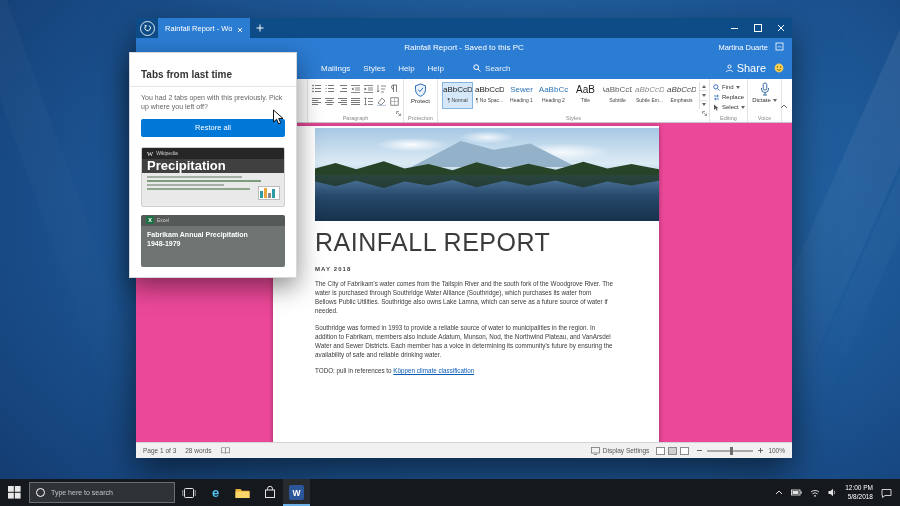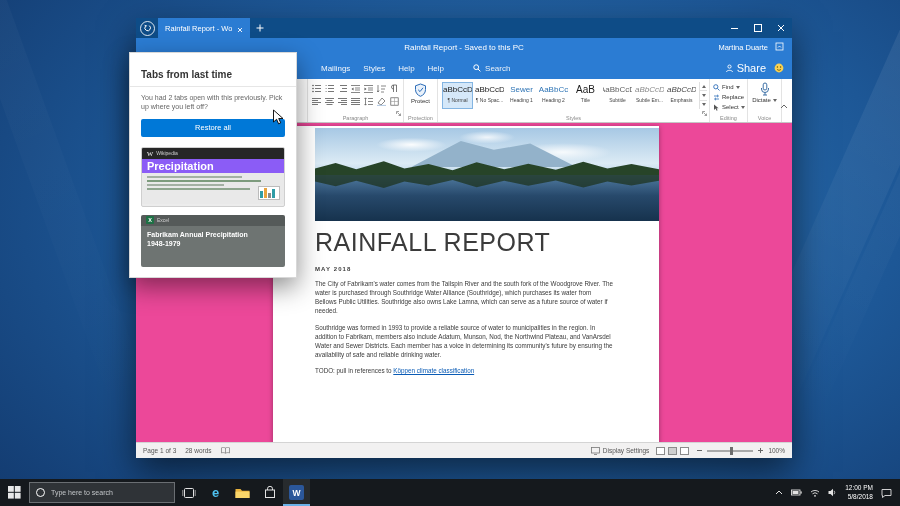--- a/index.html
+++ b/index.html
@@ -113,21 +113,21 @@
   .popup-divider{height:1px;background:#e6e6e6;}
   .popup-msg{font-size:7px;color:#666;line-height:1.35;padding:6px 11px 0;}
   .restore-btn{display:block;margin:7px 11px 0;width:calc(100% - 22px);height:18px;background:#0078d7;color:#fff;
      border:none;font-size:7.5px;font-family:inherit;border-radius:2px;cursor:default;}
   .cards{padding:10px 11px 0;}
   .card{border-radius:2px;overflow:hidden;position:relative;}
   .card-wiki{height:58px;background:#ececec;border:1px solid #cfcfcf;margin-bottom:8px;}
   .card-head{height:11px;background:#262626;display:flex;align-items:center;gap:3px;padding:0 5px;}
   .wiki-badge{font-family:"Liberation Serif",serif;font-size:6.5px;color:#fff;}
   .card-app{font-size:5px;color:#cfcfcf;}
-  .wiki-title{height:14px;background:#8b5cf6;color:#fff;font-size:11px;font-weight:700;display:flex;align-items:center;padding:0 5px;}
+  .wiki-title{height:14px;background:#404040;color:#fff;font-size:13px;font-weight:700;display:flex;align-items:center;padding:0 5px;}
   .wiki-body{position:relative;height:31px;background:#e9e9e9;padding:3px 5px;box-sizing:border-box;}
   .wl{height:2px;background:#a3b0a3;margin-bottom:2px;}
   .wl.w1{width:72%;}
   .wl.w2{width:86%;background:#7d9b7d;}
   .wl.w3{width:58%;}
   .wl.w4{width:78%;background:#8fa68f;}
   .wiki-chart{position:absolute;right:4px;bottom:4px;width:22px;height:14px;background:#fff;border:1px solid #bbb;
      display:flex;align-items:flex-end;gap:1px;padding:1px;box-sizing:border-box;}
   .wbar{width:3px;}
   .wbar.b1{height:7px;background:#2e9ca6;}

